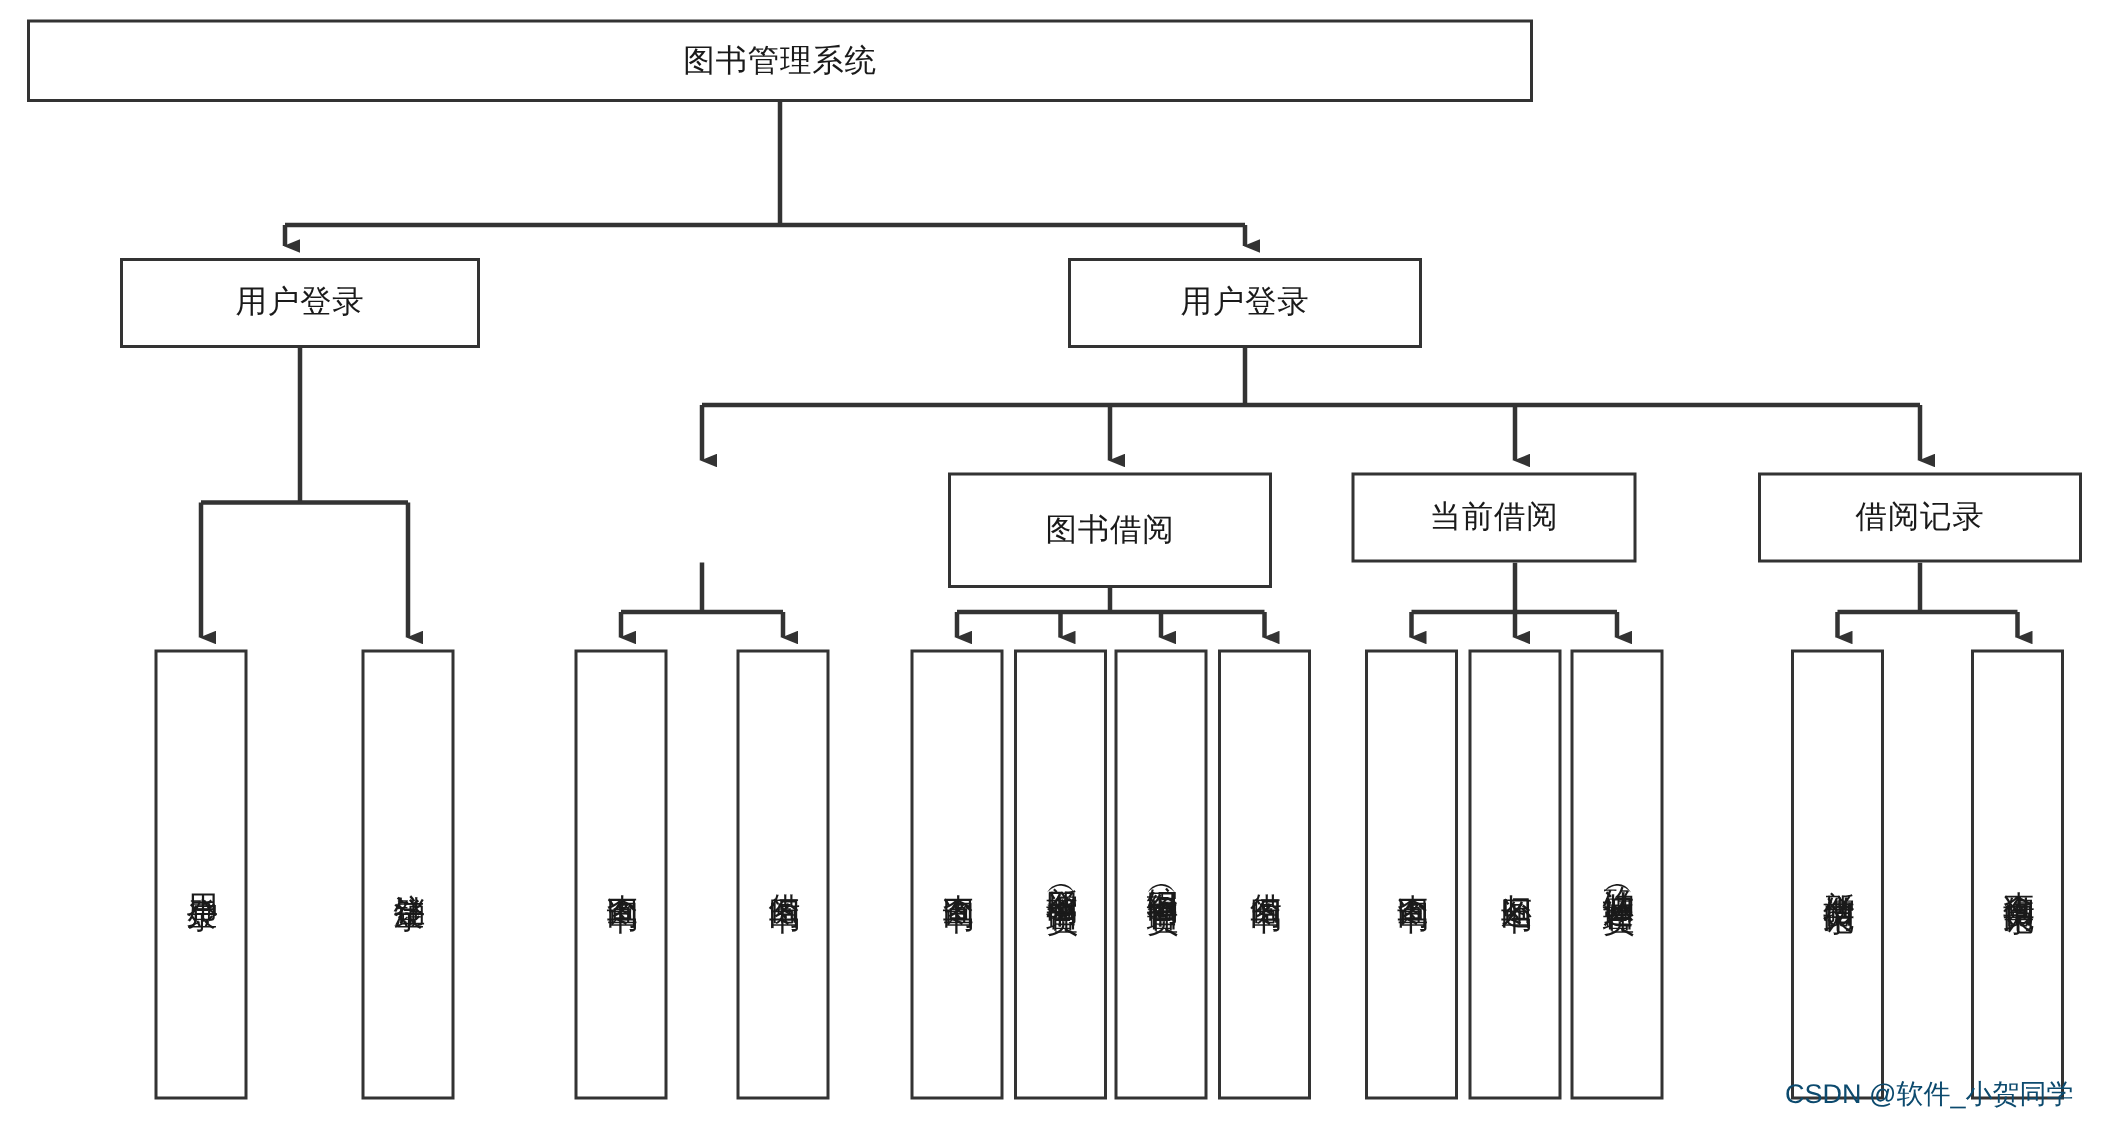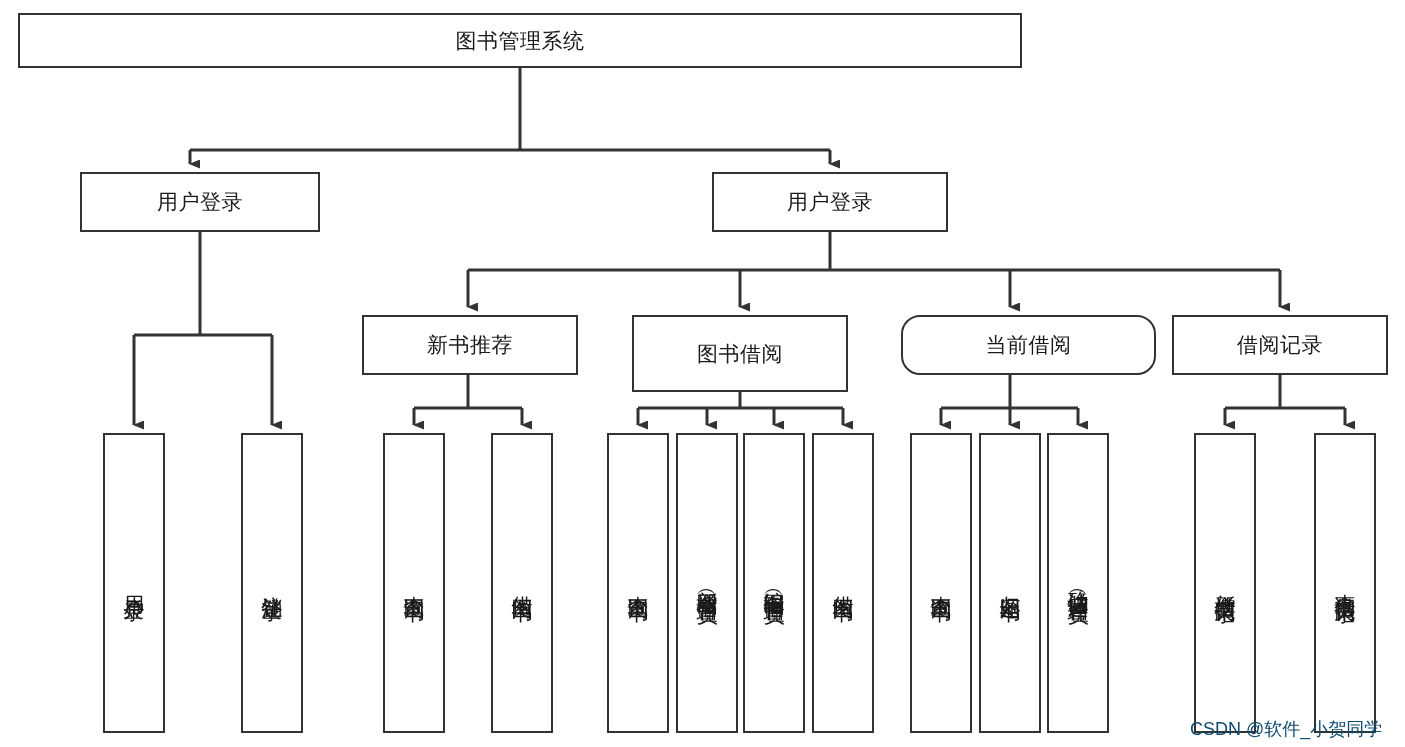--- a/index.html
+++ b/index.html
@@ -131,29 +131,26 @@
   </div>
 
   <div class="node horiz" style="left:80px; top:172px; width:240px; height:60px;">
     <span class="node-label">用户登录</span>
   </div>
 
   <div class="node horiz" style="left:712px; top:172px; width:236px; height:60px;">
     <span class="node-label">用户登录</span>
   </div>
 
-  <div class="node horiz" style="left:362px; top:315px; width:216px; height:60px;">
-    <span class="node-label">新书推荐</span>
-  </div>
 
   <div class="node horiz" style="left:632px; top:315px; width:216px; height:77px;">
     <span class="node-label">图书借阅</span>
   </div>
 
-  <div class="node horiz" style="left:901px; top:315px; width:255px; height:60px;border-radius:19px;">
+  <div class="node horiz" style="left:901px; top:315px; width:190px; height:60px;">
     <span class="node-label">当前借阅</span>
   </div>
 
   <div class="node horiz" style="left:1172px; top:315px; width:216px; height:60px;">
     <span class="node-label">借阅记录</span>
   </div>
 
   <div class="node vert" style="left:103px; top:433px; width:62px; height:300px;">
     <span class="node-label">用户登录</span>
   </div>

